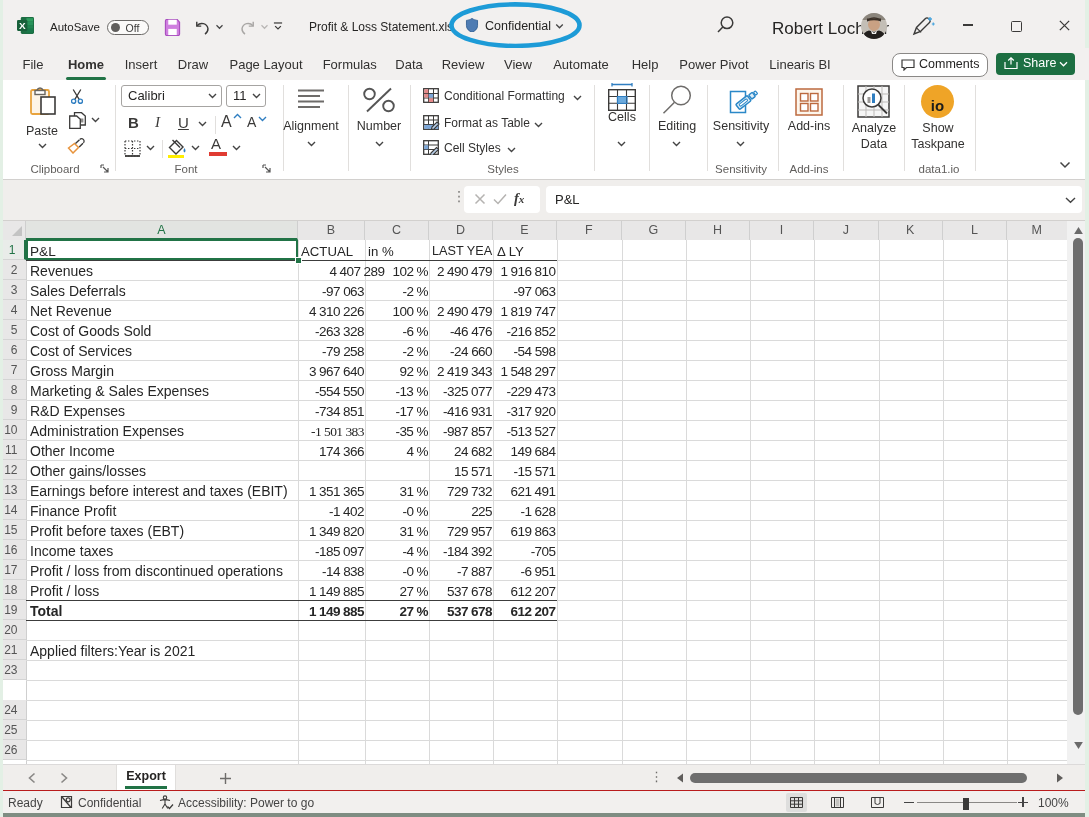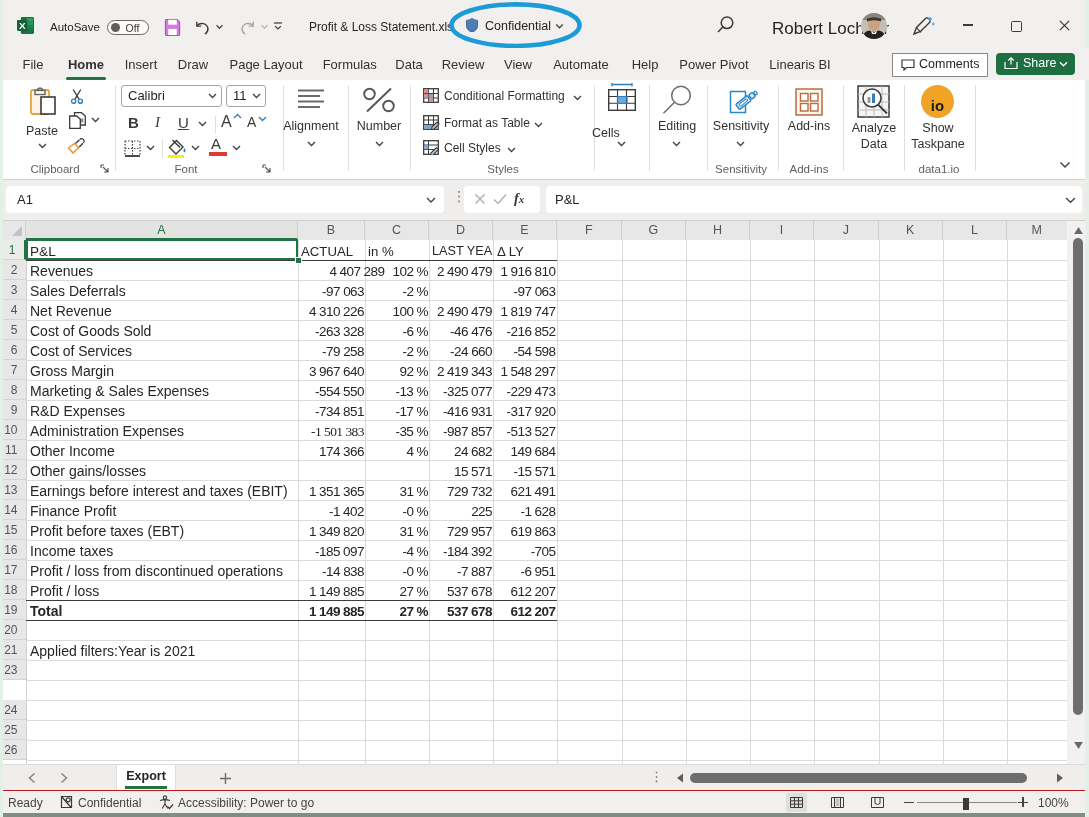--- a/index.html
+++ b/index.html
@@ -132,21 +132,21 @@
   <div class="tab" style="left:226px;width:80px;">Page Layout</div>
   <div class="tab" style="left:318px;width:63.5px;">Formulas</div>
   <div class="tab" style="left:390px;width:38px;">Data</div>
   <div class="tab" style="left:438px;width:50px;">Review</div>
   <div class="tab" style="left:498px;width:40px;">View</div>
   <div class="tab" style="left:548px;width:66px;">Automate</div>
   <div class="tab" style="left:626px;width:38px;">Help</div>
   <div class="tab" style="left:672px;width:84px;">Power Pivot</div>
   <div class="tab" style="left:762px;width:76px;">Linearis BI</div>
 
-  <div class="abs" style="left:892px;top:5px;width:94px;height:22px;border:1px solid #8a8886;border-radius:0;background:#fff;">
+  <div class="abs" style="left:892px;top:5px;width:94px;height:22px;border:1px solid #8a8886;border-radius:8px;background:#fff;">
     <svg class="abs" style="left:8px;top:4.5px;" width="14" height="12" viewBox="0 0 14 12">
       <path d="M1 1 h12 v7.5 h-7.5 L3 11 v-2.5 H1 z" fill="none" stroke="#3b3a39" stroke-width="1.2"></path>
     </svg>
     <div class="abs" style="left:26px;top:3px;font-size:12.5px;color:#252423;">Comments</div>
   </div>
 
   <div class="abs" style="left:996px;top:5px;width:79px;height:22px;border-radius:4px;background:#1d6f42;">
     <svg class="abs" style="left:8px;top:4px;" width="14" height="13" viewBox="0 0 14 13">
       <path d="M1 5 v6.5 h12 V5" fill="none" stroke="#fff" stroke-width="1.2"></path>
       <path d="M7 7.5 V1 M4.2 3.5 L7 0.8 L9.8 3.5" fill="none" stroke="#fff" stroke-width="1.2"></path>
@@ -310,21 +310,21 @@
   <div class="glabel" style="left:468px;width:70px;">Styles</div>
   <div class="gsep" style="left:594px;"></div>
 
   <svg class="abs" style="left:607px;top:5px;" width="30" height="29" viewBox="0 0 30 29">
     <path d="M5 1.5 h20 M5 0 v3.4 M25 0 v3.4" stroke="#2f7ec1" stroke-width="1.3" fill="none"></path>
     <rect x="1.7" y="6.7" width="26.6" height="20.6" fill="#fff" stroke="#3b3a39" stroke-width="1.4"></rect>
     <path d="M1.7 13.5 h26.6 M1.7 20.3 h26.6 M10.5 7 v20 M19.5 7 v20" stroke="#3b3a39" stroke-width="1.1"></path>
     <rect x="11" y="14" width="8" height="5.8" fill="#6aaade"></rect>
     <path d="M10.5 13.5 h9.5 v6.8 h-9.5 z" fill="none" stroke="#2f7ec1" stroke-width="1.2"></path>
   </svg>
-  <div class="abs btxt" style="left:592px;top:48px;width:60px;text-align:left;">Cells</div>
+  <div class="abs btxt" style="left:592px;top:32px;width:60px;text-align:center;">Cells</div>
   <svg class="abs" style="left:617px;top:63px;" width="9" height="6" viewBox="0 0 9 6">
       <path d="M1 1 L4.5 4.5 L8 1" class="chev"></path>
     </svg>
   <div class="gsep" style="left:649px;"></div>
 
   <svg class="abs" style="left:662px;top:7px;" width="32" height="30" viewBox="0 0 32 30">
     <circle cx="19" cy="10.5" r="9.3" fill="none" stroke="#6e6c6a" stroke-width="1.5"></circle>
     <path d="M12.3 17.5 L1.5 28.3" stroke="#6e6c6a" stroke-width="1.5"></path>
   </svg>
   <div class="abs btxt" style="left:647px;top:41px;width:60px;text-align:center;">Editing</div>
@@ -374,26 +374,20 @@
   <div class="abs" style="left:921px;top:7px;width:33px;height:33px;border-radius:50%;background:#efa427;"></div>
   <div class="abs" style="left:921px;top:7px;width:33px;height:33px;text-align:center;font-size:15px;font-weight:bold;color:#1d1d1b;line-height:42px;">io</div>
   <div class="abs btxt" style="left:908px;top:42px;width:60px;text-align:center;line-height:16px;">Show<br>Taskpane</div>
   <div class="glabel" style="left:909px;width:60px;">data1.io</div>
   <div class="gsep" style="left:975px;"></div>
   <svg class="abs" style="left:1059px;top:83px;" width="12" height="8" viewBox="0 0 12 8">
       <path d="M1.5 1.5 L6 6 L10.5 1.5" class="chev" style="stroke-width:1.5"></path>
     </svg>
 </div>
 <div class="abs" id="fbar">
-  <div class="abs" style="left:6px;top:6px;width:438px;height:27px;background:#fff;border-radius:4px;">
-    <div class="abs" style="left:11px;top:6px;font-size:13px;color:#252423;">A1</div>
-    <svg class="abs" style="left:420px;top:11px;" width="10" height="7" viewBox="0 0 10 7">
-        <path d="M1 1 L5 5 L9 1" class="chev"></path>
-      </svg>
-  </div>
   <div class="abs" style="left:452px;top:8px;font-size:14px;color:#7a7877;letter-spacing:0;">⋮</div>
   <div class="abs" style="left:464px;top:6px;width:76px;height:27px;background:#fff;border-radius:4px;">
     <svg class="abs" style="left:10px;top:7px;" width="12" height="12" viewBox="0 0 12 12">
         <path d="M1.5 1.5 L10.5 10.5 M10.5 1.5 L1.5 10.5" stroke="#b5b3b1" stroke-width="1.5"></path>
       </svg>
     <svg class="abs" style="left:29px;top:7px;" width="14" height="12" viewBox="0 0 14 12">
         <path d="M1 6.5 L5 10.5 L13 1.5" fill="none" stroke="#b5b3b1" stroke-width="1.5"></path>
       </svg>
     <div class="abs" style="left:50px;top:4px;font-size:14.5px;font-style:italic;font-family:'Liberation Serif',serif;color:#3b3a39;font-weight:bold;">f<span style="font-size:11px;">x</span></div>
   </div>

